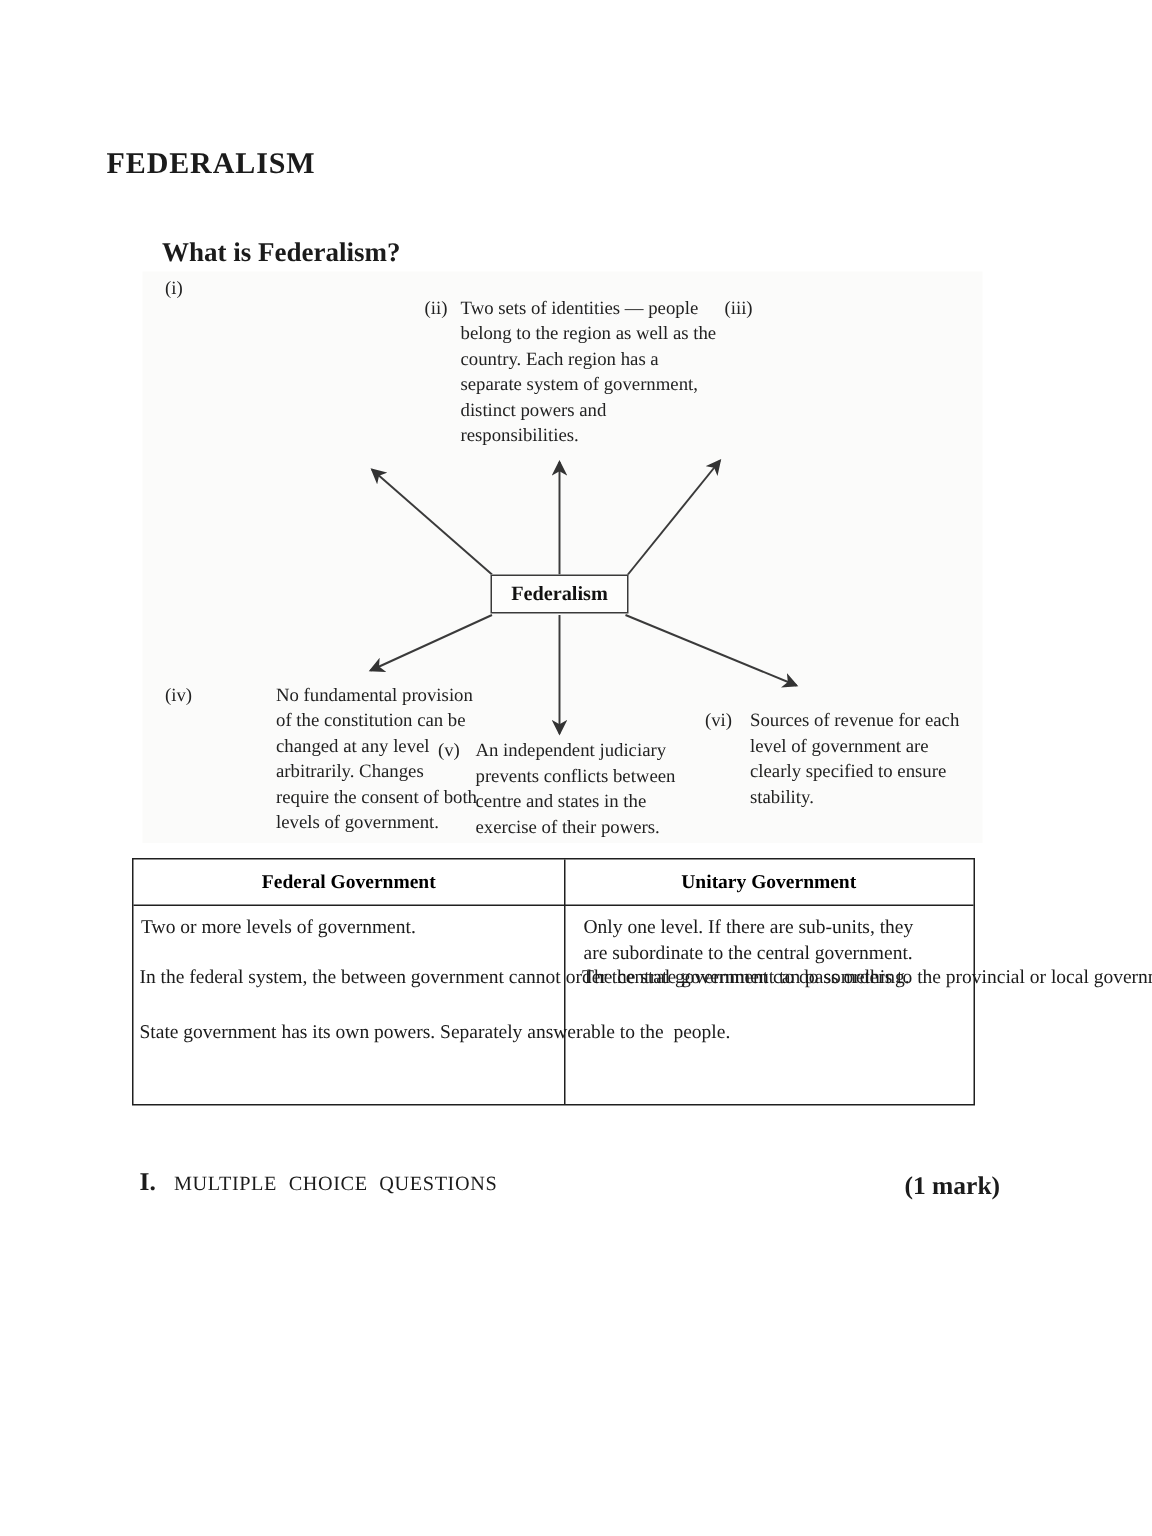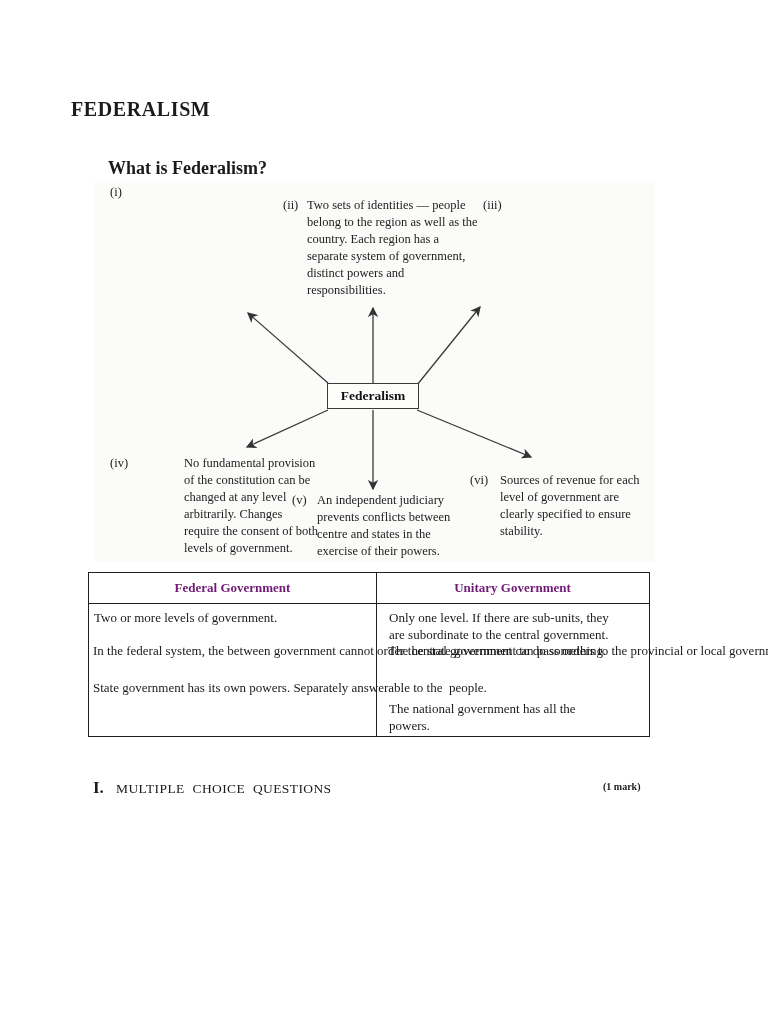--- a/index.html
+++ b/index.html
@@ -54,21 +54,21 @@
     position: absolute; left: 0; top: 0; width: 100%; height: 30px;
     border-bottom: 1.4px solid #1f1f1f;
     display: flex;
   }
   .cmp-col-divider {
     position: absolute; left: 287px; top: 0; width: 1.4px; height: 100%;
     background: #1f1f1f;
   }
   .cmp-th {
     display: flex; align-items: center; justify-content: center;
-    font-size: 13px; font-weight: bold; color: #701a75;
+    font-size: 13px; font-weight: bold; color: #000000;
   }
   .cmp-th.left  { width: 287px; }
   .cmp-th.right { width: 273px; }
 
   .cell-text {
     font-size: 13px; line-height: 16.5px; color: #1b1b1b;
     white-space: pre-line;
   }
   .overflow-line {
     font-size: 13px; line-height: 17px; color: #1b1b1b;
@@ -78,21 +78,21 @@
   .mcq-numeral {
     left: 93px; top: 778px;
     font-size: 17px; font-weight: bold;
   }
   .mcq-heading {
     left: 116px; top: 781px;
     font-size: 13.5px; font-weight: normal; word-spacing: 4px; letter-spacing: 0.4px;
   }
   .mcq-marks {
     left: 603px; top: 781px;
-    font-size: 10px; font-weight: bold;
+    font-size: 17px; font-weight: bold;
   }
 </style>
 </head>
 <body>
 
 <div class="page">
 
   <div class="abs doc-title">FEDERALISM</div>
 
   <div class="abs section-heading">What is Federalism?</div>
@@ -151,22 +151,20 @@
 
   <div class="abs cmp-table">
     <div class="cmp-col-divider"></div>
     <div class="cmp-header-row">
       <div class="cmp-th left">Federal Government</div>
       <div class="cmp-th right">Unitary Government</div>
     </div>
     <div class="abs cell-text" style="left:300px; top:37px; width:260px;">Only one level. If there are sub-units,  they
 are subordinate to the central government.</div>
     <div class="abs cell-text" style="left:5px; top:37px; width:270px;">Two or more levels of government.</div>
-    <div class="abs cell-text" style="left:300px; top:128px; width:250px;">The national government has all  the
-powers.</div>
   </div>
 
   <div class="abs overflow-line" style="left:93px; top:642px;">In the federal system, the between government cannot order the state government to do something.</div>
   <div class="abs overflow-line" style="left:388px; top:642px;">The central government can pass orders to the provincial or local government.</div>
   <div class="abs overflow-line" style="left:93px; top:679px;">State government has its own powers. Separately answerable to the  people.</div>
 
   <div class="abs mcq-numeral">I.</div>
   <div class="abs mcq-heading">MULTIPLE CHOICE QUESTIONS</div>
   <div class="abs mcq-marks">(1 mark)</div>
 

